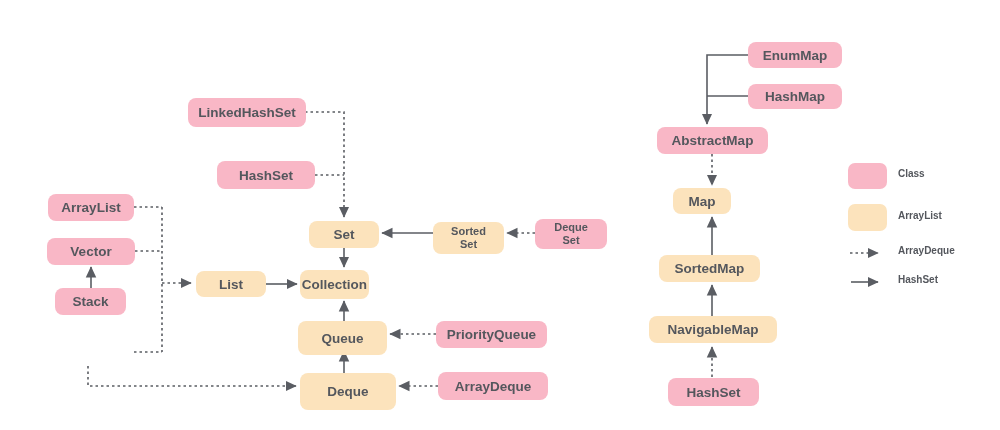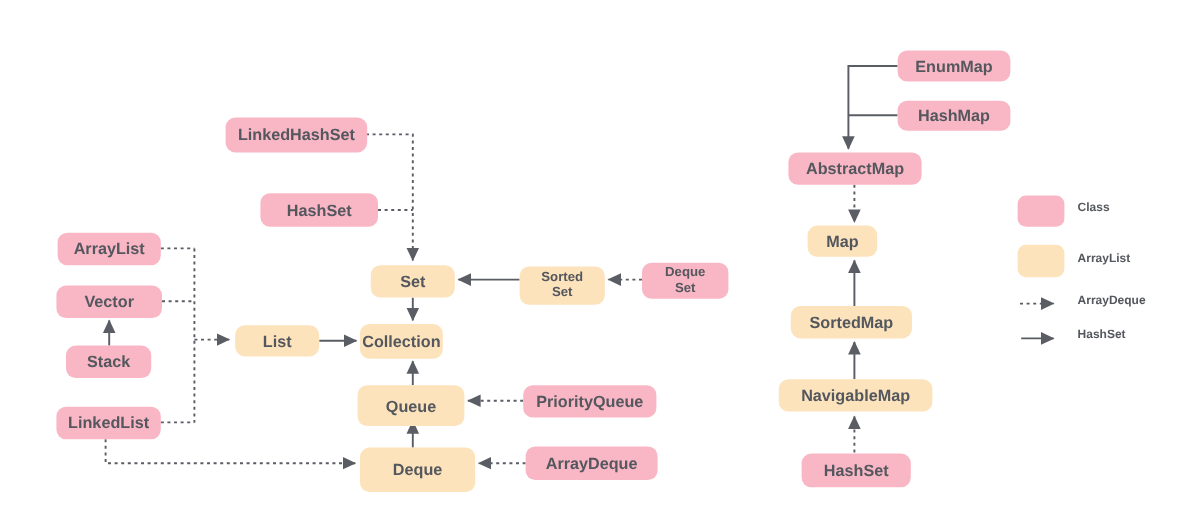--- a/index.html
+++ b/index.html
@@ -76,21 +76,20 @@
     <path class="edge" d="M712,255 V217" marker-end="url(#ah)"></path>
     <path class="edge" d="M712,316 V285" marker-end="url(#ah)"></path>
 
     <path class="edge dashed" d="M850,253 H878" marker-end="url(#ah)"></path>
     <path class="edge" d="M851,282 H878" marker-end="url(#ah)"></path>
   </svg>
 
   <div class="node class" style="left:48px;top:194px;width:86px;height:27px">ArrayList</div>
   <div class="node class" style="left:47px;top:238px;width:88px;height:27px">Vector</div>
   <div class="node class" style="left:55px;top:288px;width:71px;height:27px">Stack</div>
-  <div class="node class" style="left:47px;top:339px;width:87px;height:27px">LinkedList</div>
 
   <div class="node class" style="left:188px;top:98px;width:118px;height:29px">LinkedHashSet</div>
   <div class="node class" style="left:217px;top:161px;width:98px;height:28px">HashSet</div>
 
   <div class="node interface" style="left:196px;top:271px;width:70px;height:26px">List</div>
   <div class="node interface" style="left:309px;top:221px;width:70px;height:27px">Set</div>
   <div class="node interface" style="left:300px;top:270px;width:69px;height:29px">Collection</div>
   <div class="node interface" style="left:298px;top:321px;width:89px;height:34px">Queue</div>
   <div class="node interface" style="left:300px;top:373px;width:96px;height:37px">Deque</div>
 

